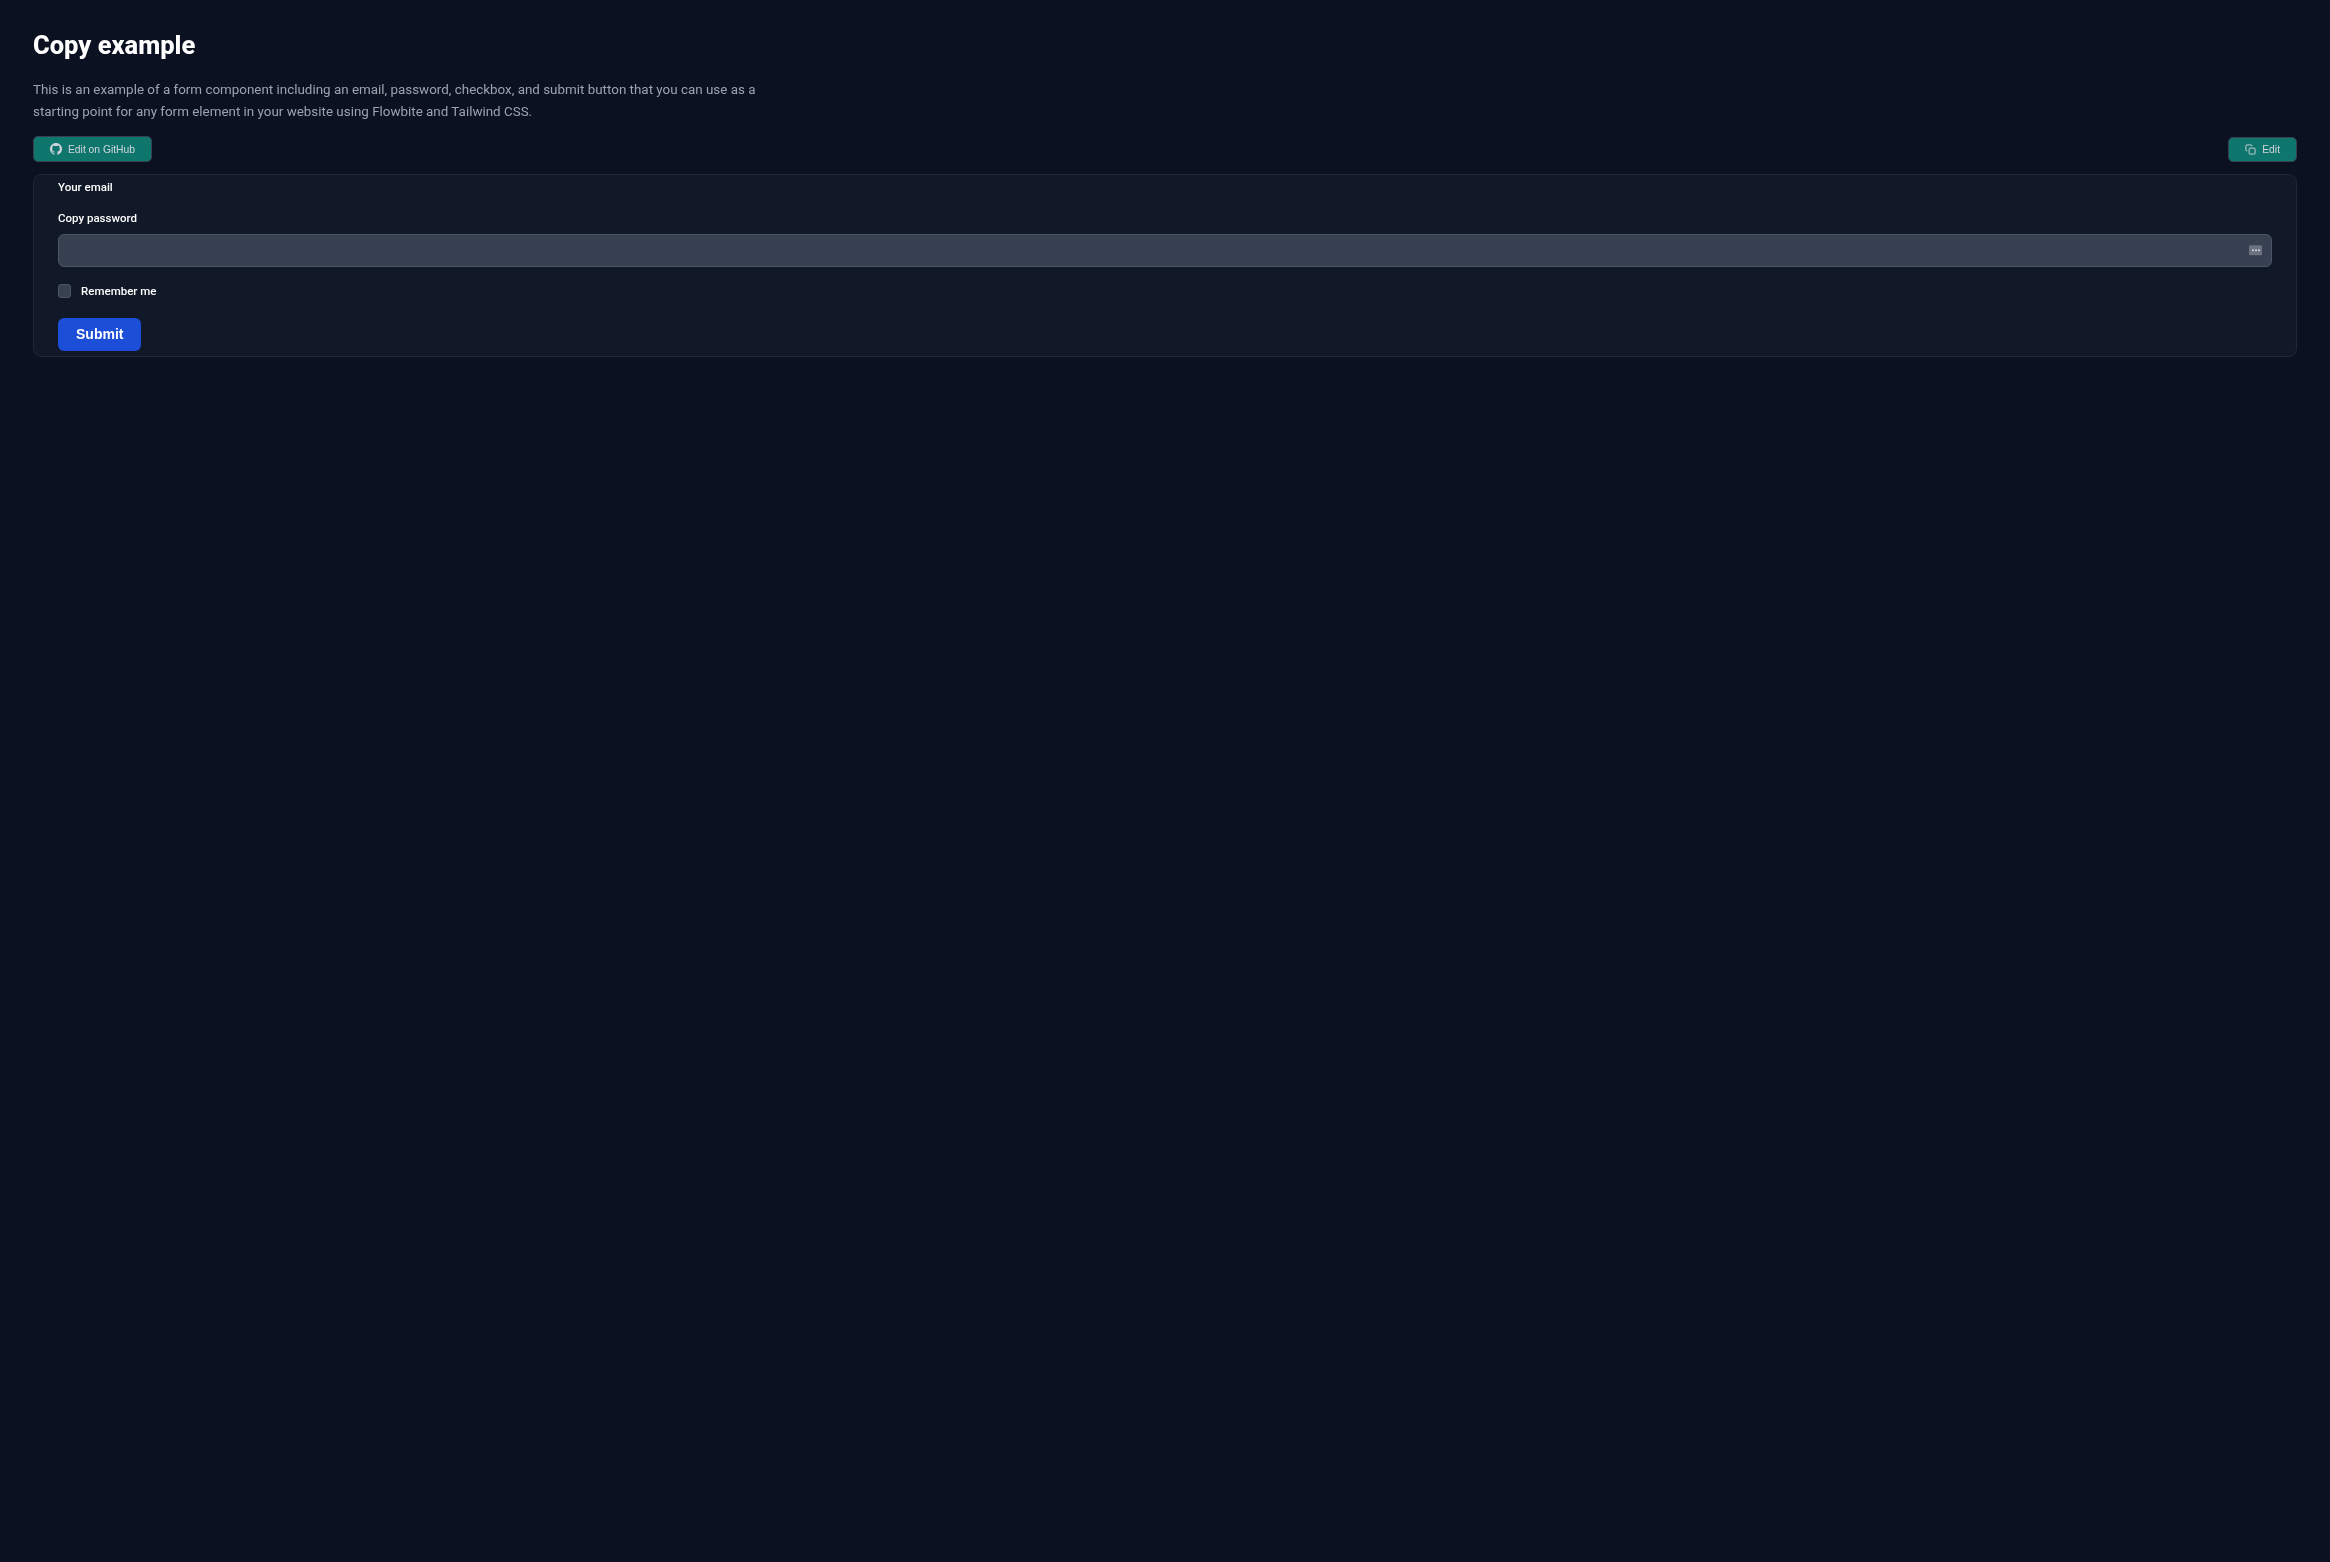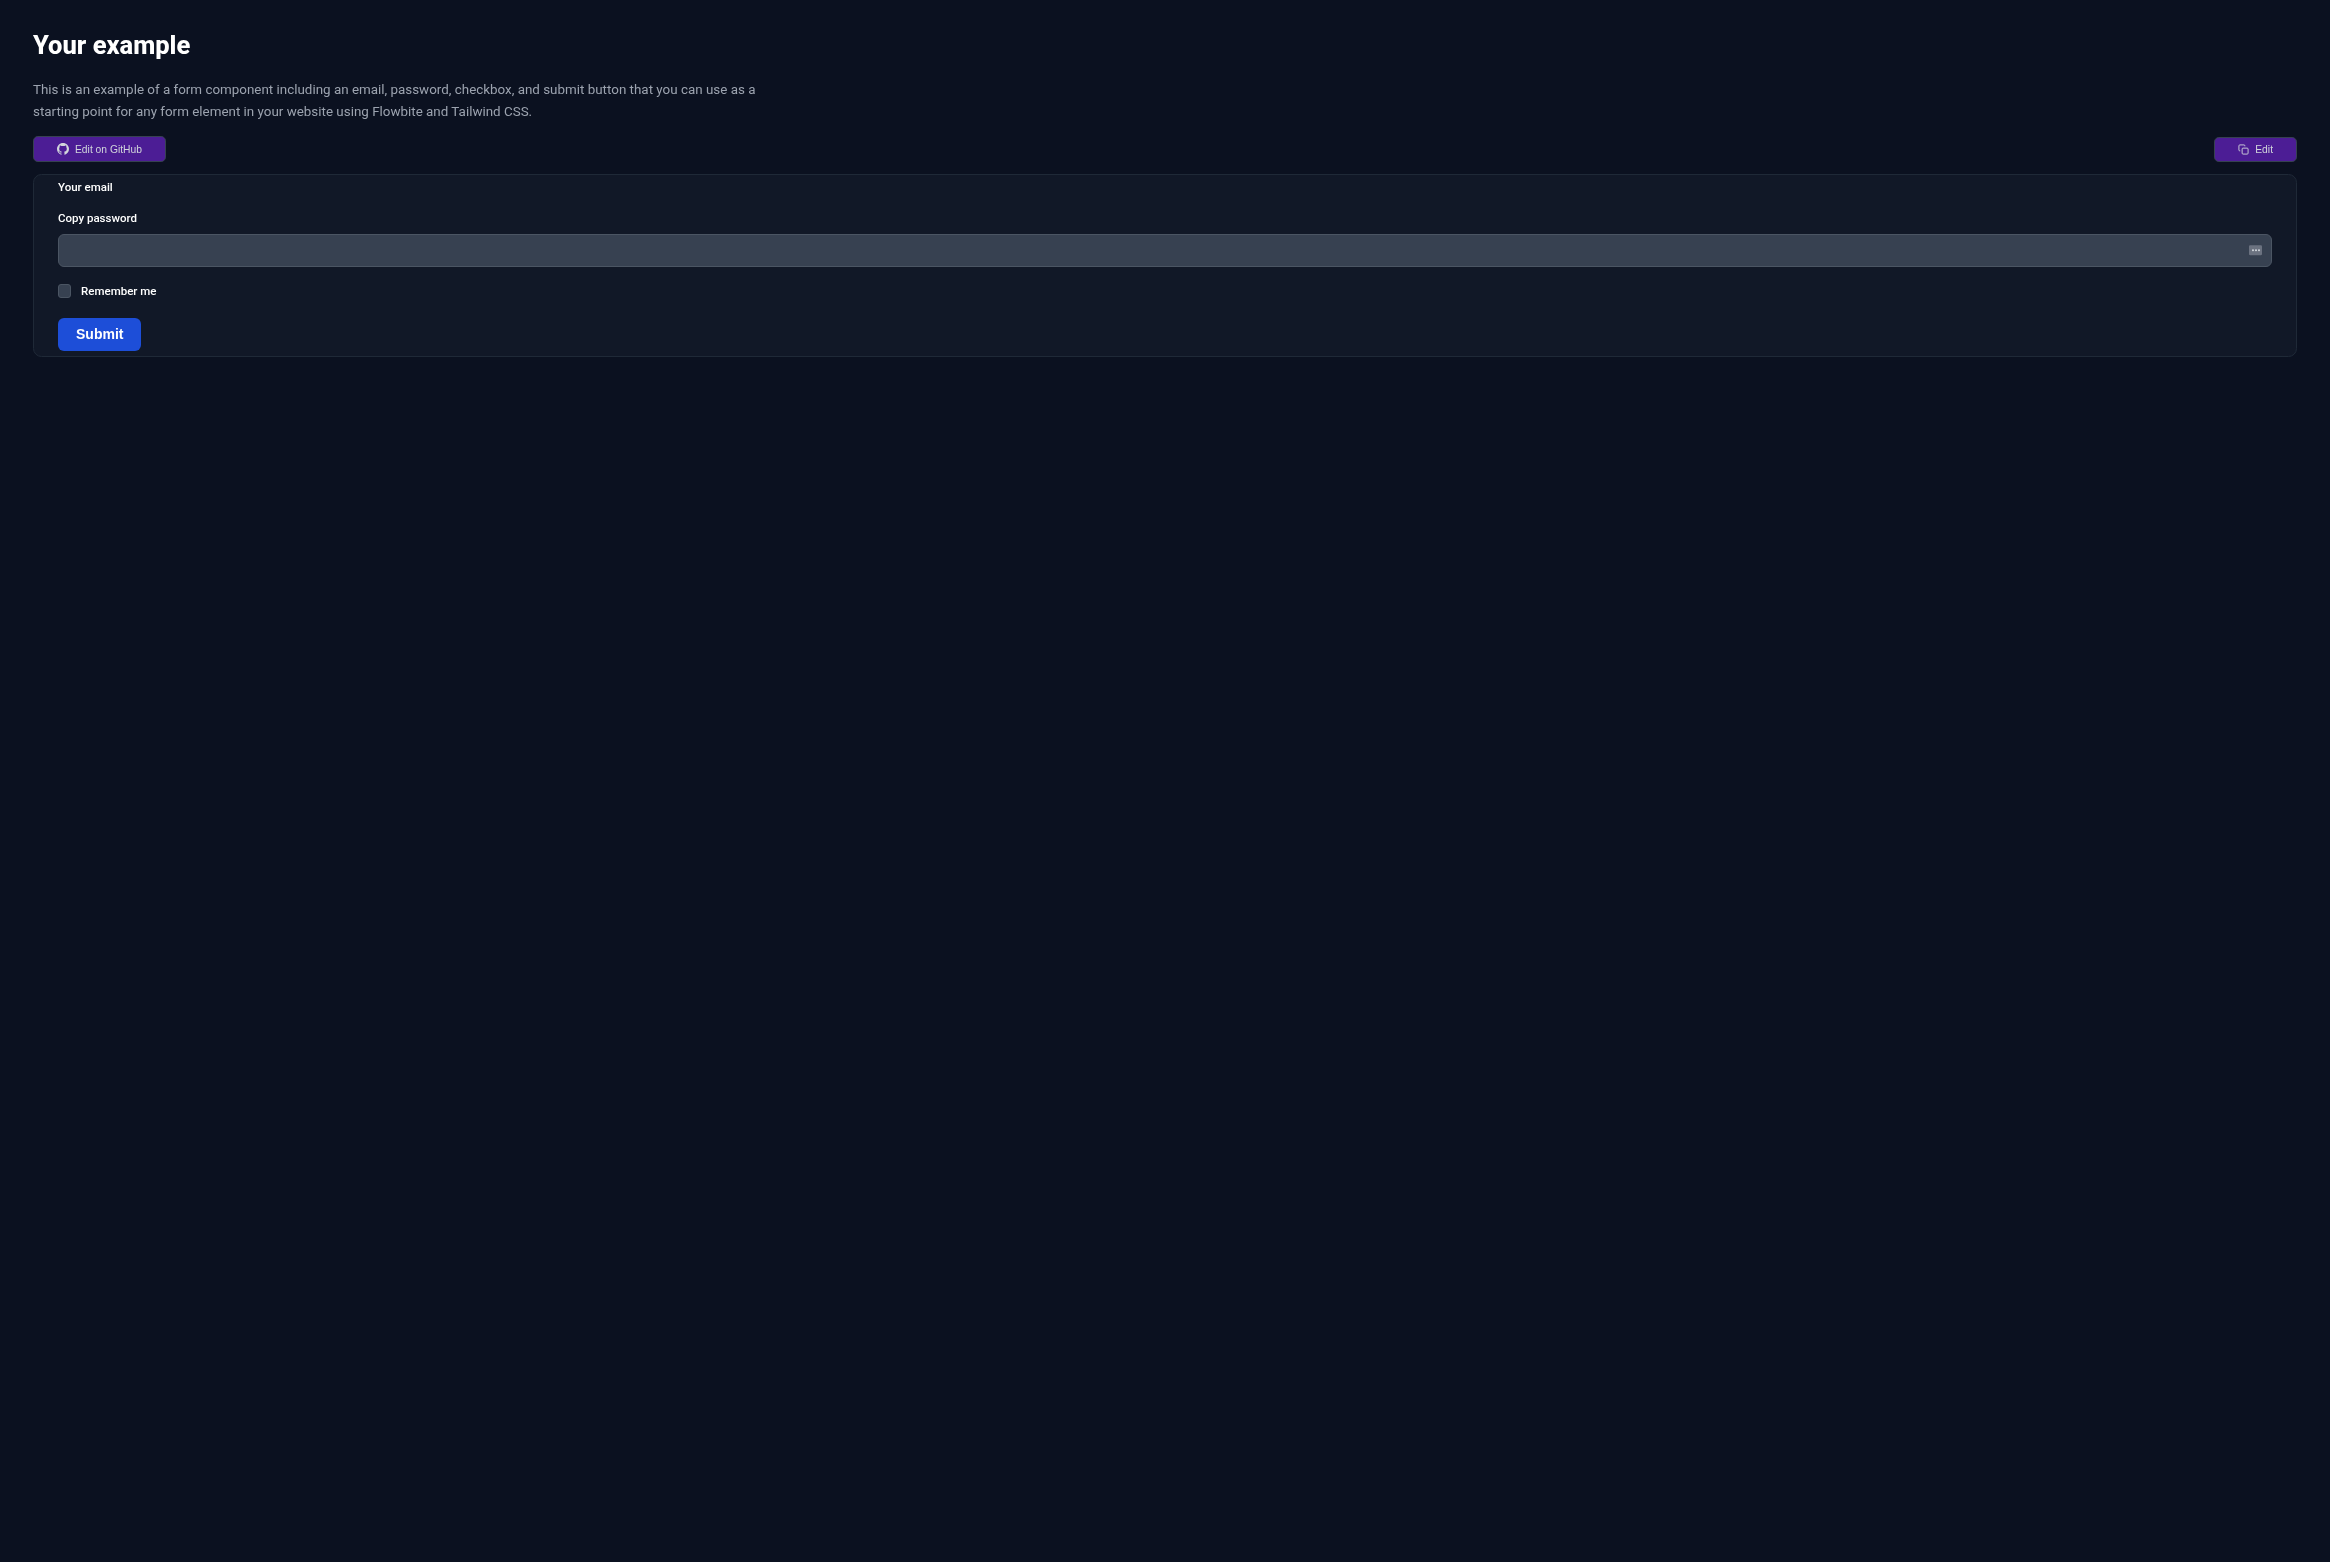--- a/index.html
+++ b/index.html
@@ -35,22 +35,22 @@
       display: flex;
       justify-content: space-between;
       align-items: center;
       margin-bottom: 12px;
     }
     
     .pill-button {
       display: inline-flex;
       align-items: center;
       gap: 6px;
-      padding: 6px 23px;
-      background-color: #4c1d95;
+      padding: 6px 16px;
+      background-color: #0f766e;
       border: 0.6px solid #374151;
       border-radius: 4.9px;
       color: #d1d5db;
       font-size: 10.3px;
       font-weight: 500;
       cursor: pointer;
       justify-content: center;
     }
     
     .pill-button svg {
@@ -163,21 +163,21 @@
       border-radius: 6px;
       color: #fff;
       font-size: 14px;
       font-weight: 600;
       cursor: pointer;
     }
   </style>
 </head>
 <body>
 
-<h1 class="page-title">Your example</h1>
+<h1 class="page-title">Copy example</h1>
 
 <p class="description">This is an example of a form component including an email, password, checkbox, and submit button that you can use as a starting point for any form element in your website using Flowbite and Tailwind CSS.</p>
 
 <div class="toolbar">
   <button class="pill-button">
     <svg viewBox="0 0 24 24">
       <path d="M12 0C5.37 0 0 5.37 0 12c0 5.3 3.438 9.8 8.205 11.385.6.113.82-.258.82-.577 0-.285-.01-1.04-.015-2.04-3.338.724-4.042-1.61-4.042-1.61-.546-1.385-1.335-1.755-1.335-1.755-1.087-.744.084-.729.084-.729 1.205.084 1.838 1.236 1.838 1.236 1.07 1.835 2.809 1.305 3.495.998.108-.776.417-1.305.76-1.605-2.665-.3-5.466-1.332-5.466-5.93 0-1.31.465-2.38 1.235-3.22-.135-.303-.54-1.523.105-3.176 0 0 1.005-.322 3.3 1.23.96-.267 1.98-.399 3-.405 1.02.006 2.04.138 3 .405 2.28-1.552 3.285-1.23 3.285-1.23.645 1.653.24 2.873.12 3.176.765.84 1.23 1.91 1.23 3.22 0 4.61-2.805 5.625-5.475 5.92.42.36.81 1.096.81 2.22 0 1.606-.015 2.896-.015 3.286 0 .315.21.69.825.57C20.565 21.795 24 17.295 24 12c0-6.63-5.37-12-12-12z"></path>
     </svg>
     <span>Edit on GitHub</span>
   </button>

